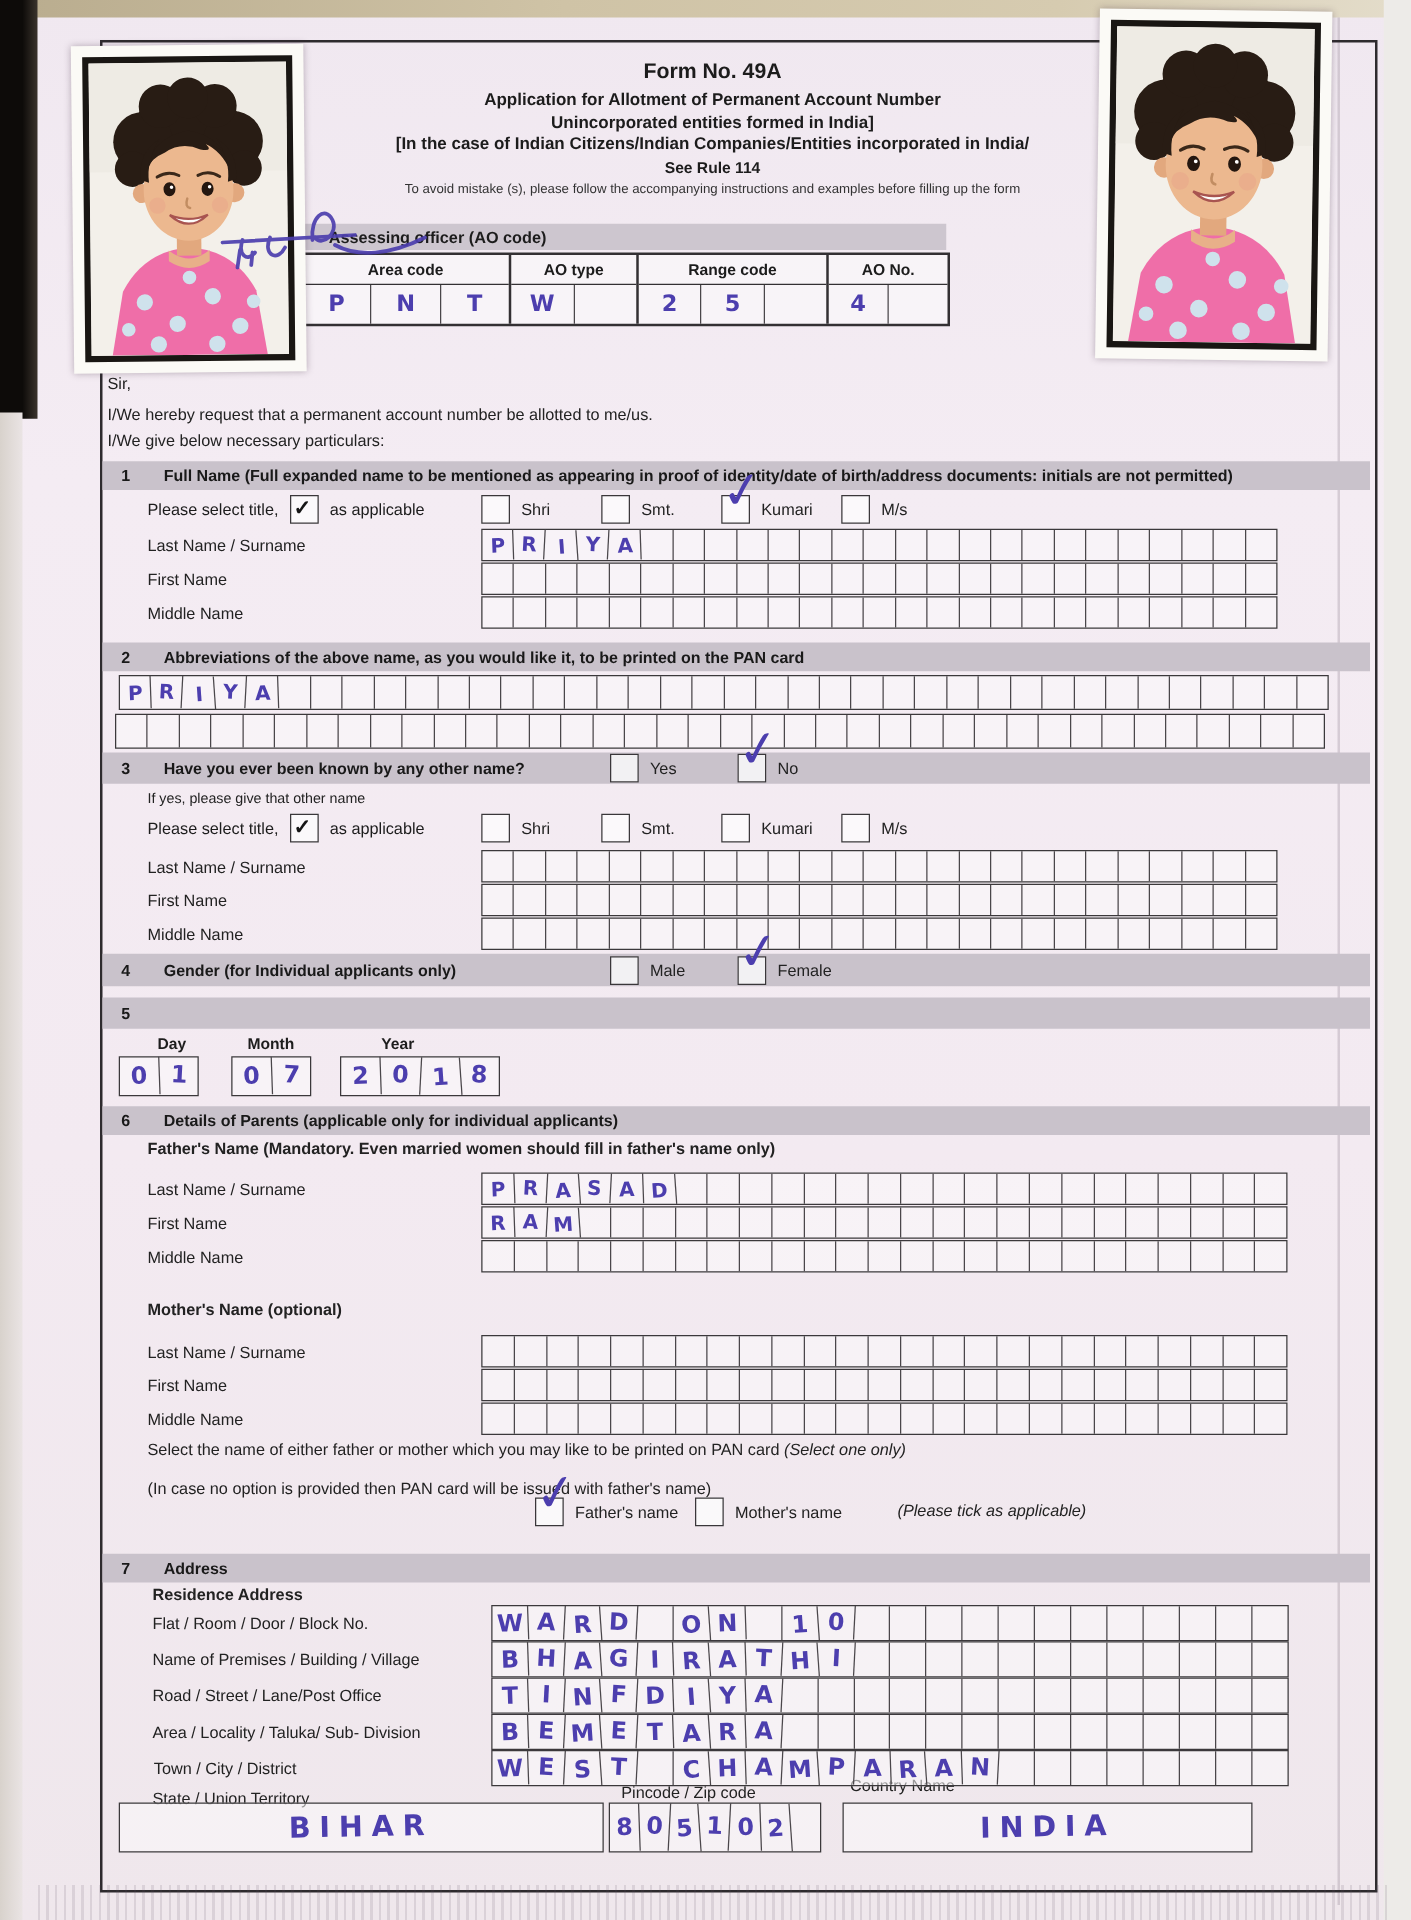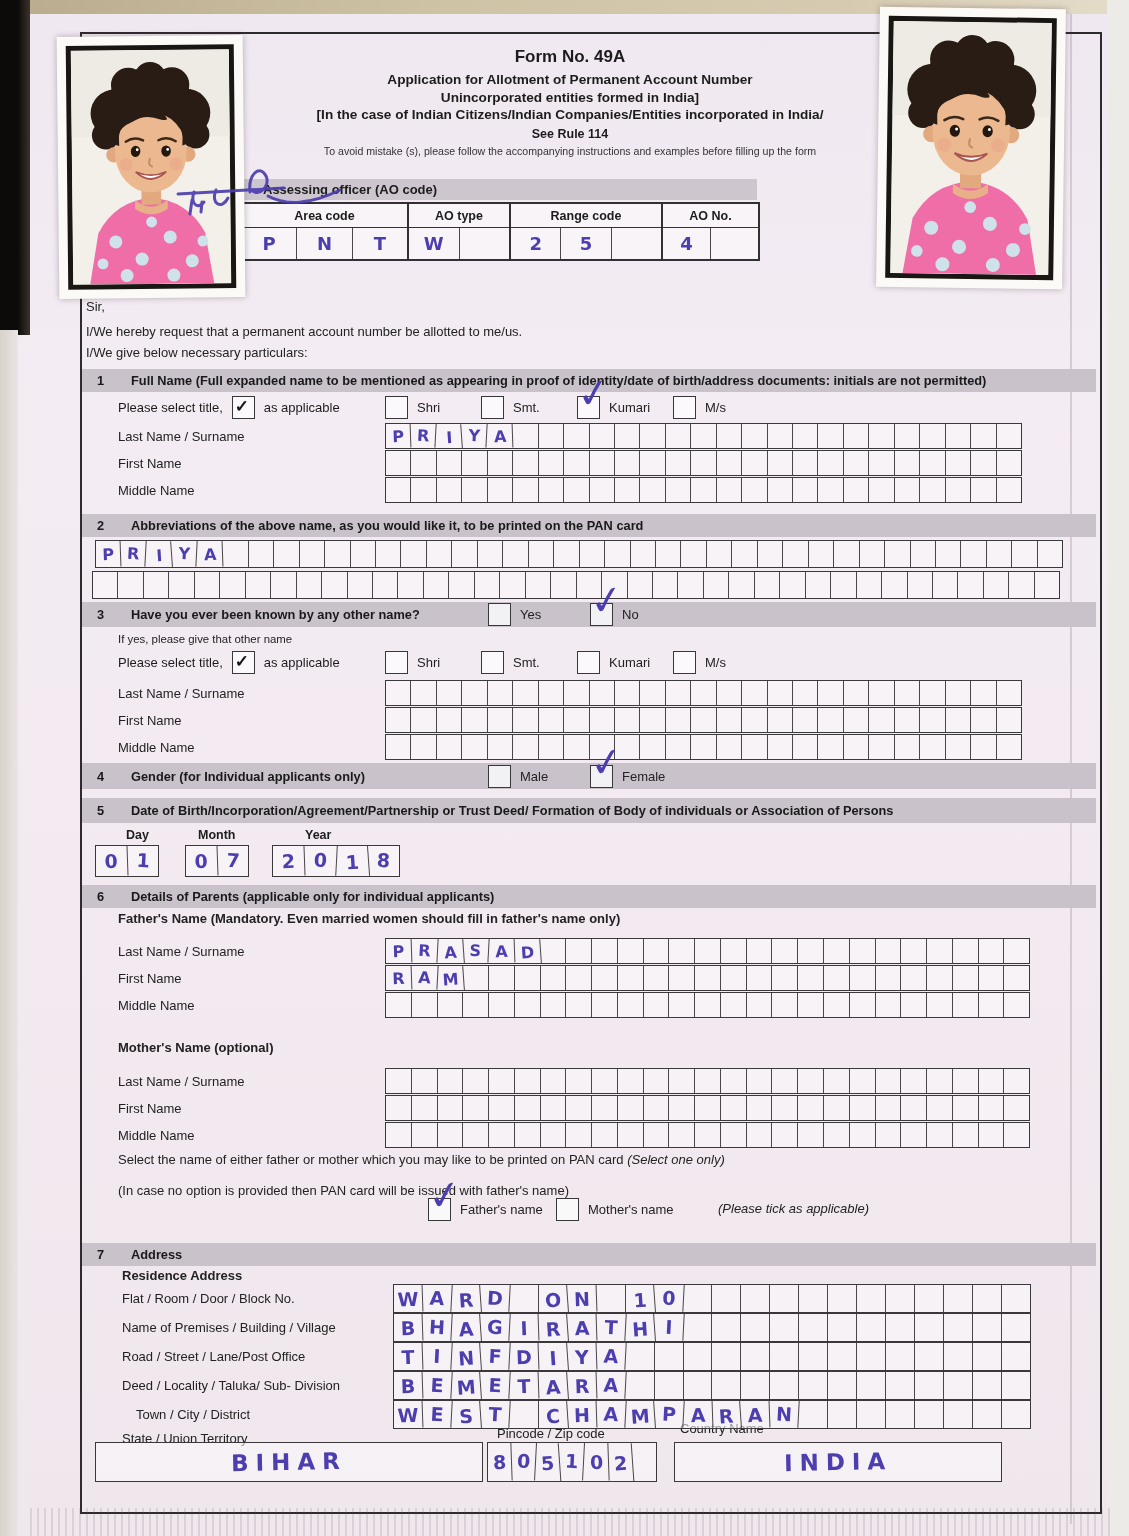--- a/index.html
+++ b/index.html
@@ -565,21 +565,20 @@
         <span class="box">
           <span class="pen-tick">✓</span>
         </span>
         <span class="lbl">Female</span>
       </span>
     </div>
   <div class="lbl-txt bold" style="left:815px;top:768px">(please tick as applicable)</div>
 
   <div class="band" style="top:798px;height:25px">
     <span class="num">5</span>
-    <span>Date of Birth/Incorporation/Agreement/Partnership or Trust Deed/ Formation of Body of individuals or Association of Persons</span>
   </div>
   <div class="dmy" style="left:126px;top:828px">Day</div>
   <div class="dmy" style="left:198px;top:828px">Month</div>
   <div class="dmy" style="left:305px;top:828px">Year</div>
   <div class="grid tall" style="left:95px;top:845px;width:64px;height:32px">
       <div class="cell ink">0</div>
       <div class="cell ink">1</div>
     </div>
   <div class="grid tall" style="left:185px;top:845px;width:64px;height:32px">
       <div class="cell ink">0</div>
@@ -861,21 +860,21 @@
       <div class="cell"></div>
       <div class="cell"></div>
       <div class="cell"></div>
       <div class="cell"></div>
       <div class="cell"></div>
       <div class="cell"></div>
       <div class="cell"></div>
       <div class="cell"></div>
       <div class="cell"></div>
     </div>
-  <div class="lbl-txt" style="left:122px;top:1378px">Deed / Locality / Taluka/ Sub- Division</div>
+  <div class="lbl-txt" style="left:122px;top:1378px">Area / Locality / Taluka/ Sub- Division</div>
   <div class="grid tall" style="left:393px;top:1371px;width:638px;height:29px">
       <div class="cell ink">B</div>
       <div class="cell ink">E</div>
       <div class="cell ink">M</div>
       <div class="cell ink">E</div>
       <div class="cell ink">T</div>
       <div class="cell ink">A</div>
       <div class="cell ink">R</div>
       <div class="cell ink">A</div>
       <div class="cell"></div>
@@ -886,21 +885,21 @@
       <div class="cell"></div>
       <div class="cell"></div>
       <div class="cell"></div>
       <div class="cell"></div>
       <div class="cell"></div>
       <div class="cell"></div>
       <div class="cell"></div>
       <div class="cell"></div>
       <div class="cell"></div>
     </div>
-  <div class="lbl-txt" style="left:136px;top:1407px">Town / City / District</div>
+  <div class="lbl-txt" style="left:123px;top:1407px">Town / City / District</div>
   <div class="grid tall" style="left:393px;top:1400px;width:638px;height:29px">
       <div class="cell ink">W</div>
       <div class="cell ink">E</div>
       <div class="cell ink">S</div>
       <div class="cell ink">T</div>
       <div class="cell"></div>
       <div class="cell ink">C</div>
       <div class="cell ink">H</div>
       <div class="cell ink">A</div>
       <div class="cell ink">M</div>

